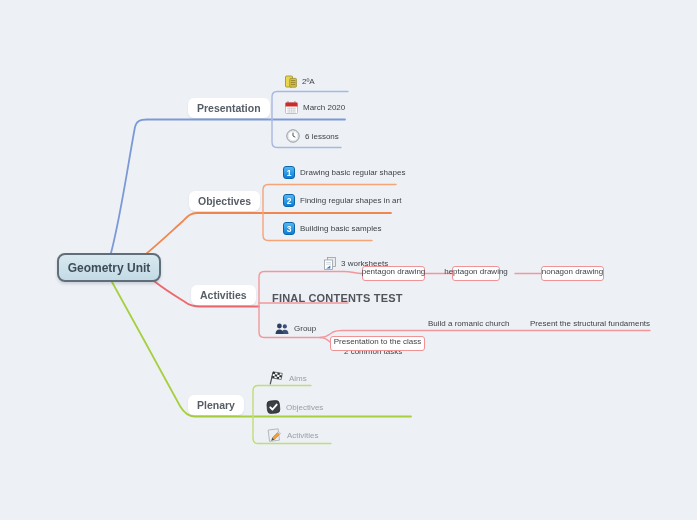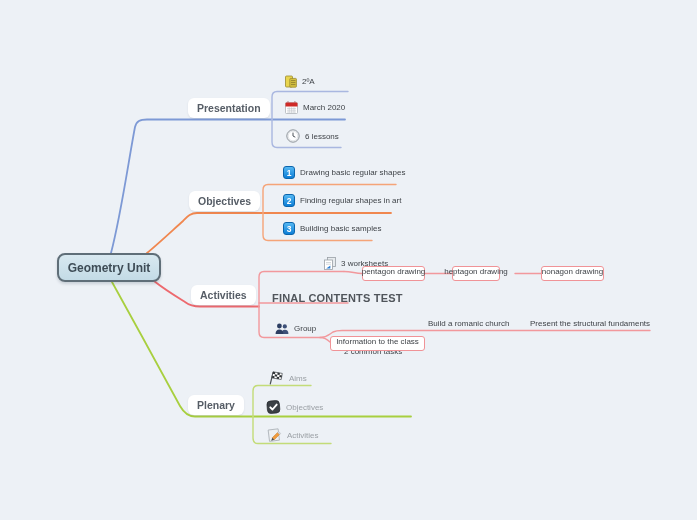--- a/index.html
+++ b/index.html
@@ -212,21 +212,21 @@
     <span>2 common tasks</span>
   </div>
   <div class="plain-node" style="left:428px;top:319px;">
     <span>Build a romanic church</span>
   </div>
   <div class="plain-node" style="left:530px;top:319px;">
     <span>Present the structural fundaments</span>
   </div>
 
   <div class="boxed" style="left:330px;top:336px;width:95px;">
-    <span>Information to the class</span>
+    <span>Presentation to the class</span>
   </div>
 
   <div class="row muted" style="left:267px;top:371px;height:14px;">
     <svg class="ico" width="17" height="14" viewBox="0 0 17 14">
       <line x1="3.2" y1="13.3" x2="6" y2="1.6" stroke="#4a4f54" stroke-width="1.2"></line>
       <g transform="rotate(10 6 2)">
         <rect x="5.8" y="0.8" width="9.4" height="6.2" fill="#ffffff" stroke="#2e3236" stroke-width="0.6"></rect>
         <rect x="5.8" y="0.8" width="2.35" height="2.06" fill="#2e3236"></rect>
         <rect x="10.5" y="0.8" width="2.35" height="2.06" fill="#2e3236"></rect>
         <rect x="8.15" y="2.86" width="2.35" height="2.06" fill="#2e3236"></rect>

